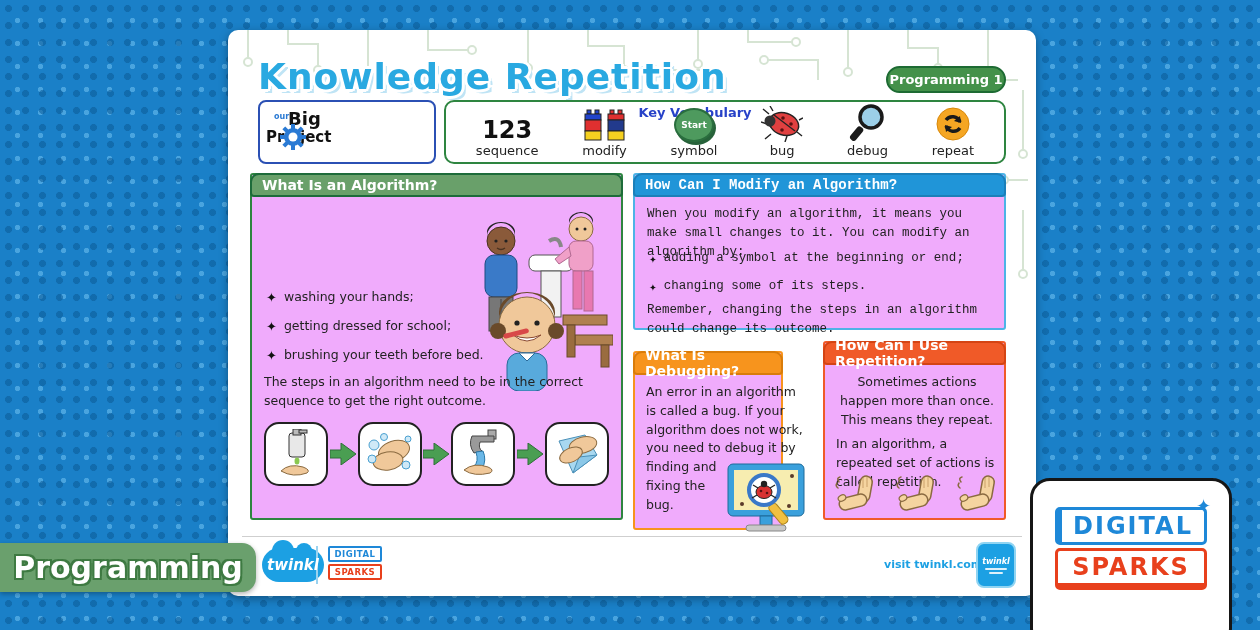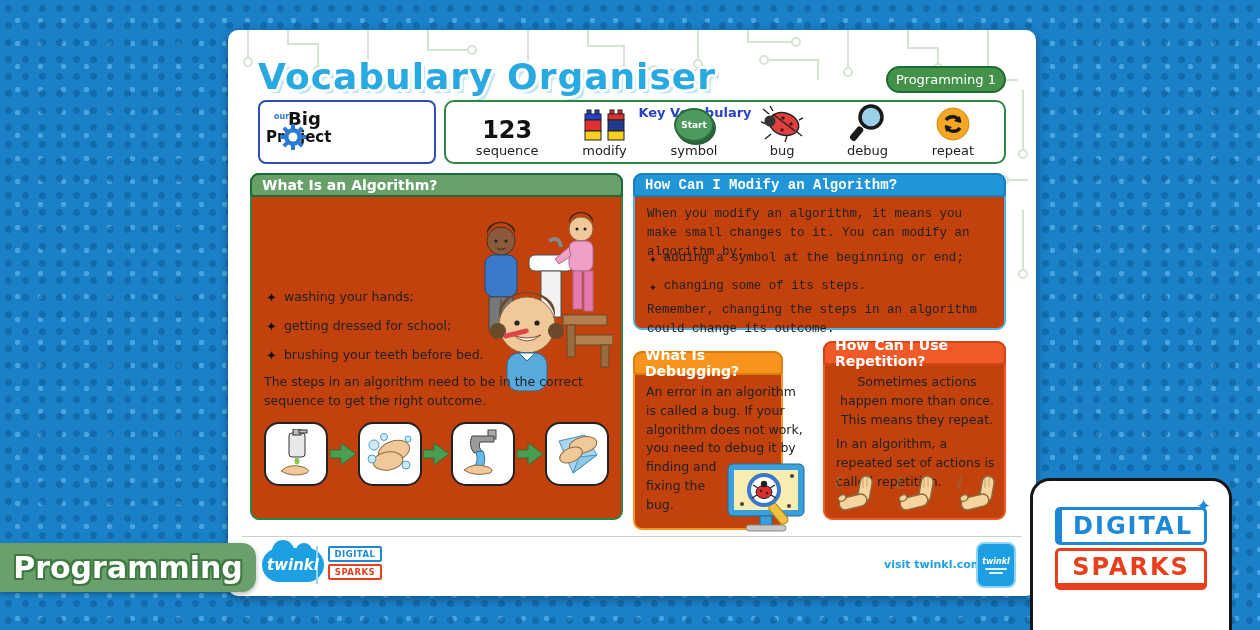--- a/index.html
+++ b/index.html
@@ -27,21 +27,21 @@
     position:absolute; left:30px; top:26px;
     font-size:36px; font-weight:bold; letter-spacing:1px; color:#29a9e1;
     text-shadow:
       -2px -2px 0 #fff, 2px -2px 0 #fff, -2px 2px 0 #fff, 2px 2px 0 #fff,
       0 -3px 0 #fff, 0 3px 0 #fff, -3px 0 0 #fff, 3px 0 0 #fff,
       4px 4px 0 #bfe4f5;
   }
   .badge {
     position:absolute; left:658px; top:36px; width:120px; height:27px;
     background:#44914a; border:2px solid #1d6b33; border-radius:14px;
-    color:#fff; font-size:13px; font-weight:normal;
+    color:#fff; font-size:13px; font-weight:bold;
     display:flex; align-items:center; justify-content:center;
   }
 
   
   .big-project {
     position:absolute; left:30px; top:70px; width:178px; height:64px;
     background:#fff; border:2px solid #2b50b4; border-radius:8px;
     display:flex; align-items:center; padding:4px 6px; gap:4px;
   }
   .bp-logo { position:relative; width:62px; height:52px; flex:none; font-weight:bold; color:#111; }
@@ -71,21 +71,21 @@
   .num123 { font-size:24px; font-weight:bold; color:#111; line-height:1; }
   .start-btn {
     width:40px; height:34px; border-radius:50%;
     background:#4e9a5e; border:2px solid #2a6e3e;
     box-shadow:2px 3px 0 #27623a;
     color:#fff; font-size:9px; font-weight:bold;
     display:flex; align-items:center; justify-content:center;
   }
 
   
-  .panel { position:absolute; background:#c2410c; border-radius:9px; }
+  .panel { position:absolute; background:#f0abfc; border-radius:3px; }
   .panel-head {
     position:absolute; left:-2px; top:-2px; right:-2px; height:24px;
     border-radius:9px 9px 4px 4px;
     color:#fff; font-size:14px; font-weight:bold;
     display:flex; align-items:center; padding:0 10px;
   }
   .p-green  { border:2px solid #2e8540; }
   .p-green  .panel-head { background:#69a06a; border:2px solid #1d6b3a; }
   .p-blue   { border:2px solid #4db3e6;font-family:Liberation Mono, monospace; }
   .p-blue   .panel-head { background:#2095d8; border:2px solid #1b7fb9; }
@@ -237,21 +237,21 @@
         <circle cx="776" cy="150" r="4"></circle>
       <path d="M795,180 v60"></path>
         <circle cx="795" cy="244" r="4"></circle>
       <path d="M430,40 h60"></path>
         <circle cx="426" cy="40" r="4"></circle>
       <path d="M540,30 h50 v20"></path>
         <circle cx="536" cy="30" r="4"></circle>
     </g>
   </svg>
 
-  <div class="page-title">Vocabulary Organiser</div>
+  <div class="page-title">Knowledge Repetition</div>
   <div class="badge">Programming 1</div>
 
   <div class="big-project">
     <div class="bp-logo">
       <span class="bp-our">our</span>
       <span class="bp-big">Big</span>
       <span class="bp-pr">Pr</span>
       <span class="bp-ject">ject</span>
       <svg class="bp-gear" width="26" height="26" viewBox="0 0 26 26">
         <g fill="#2a7ad4">

